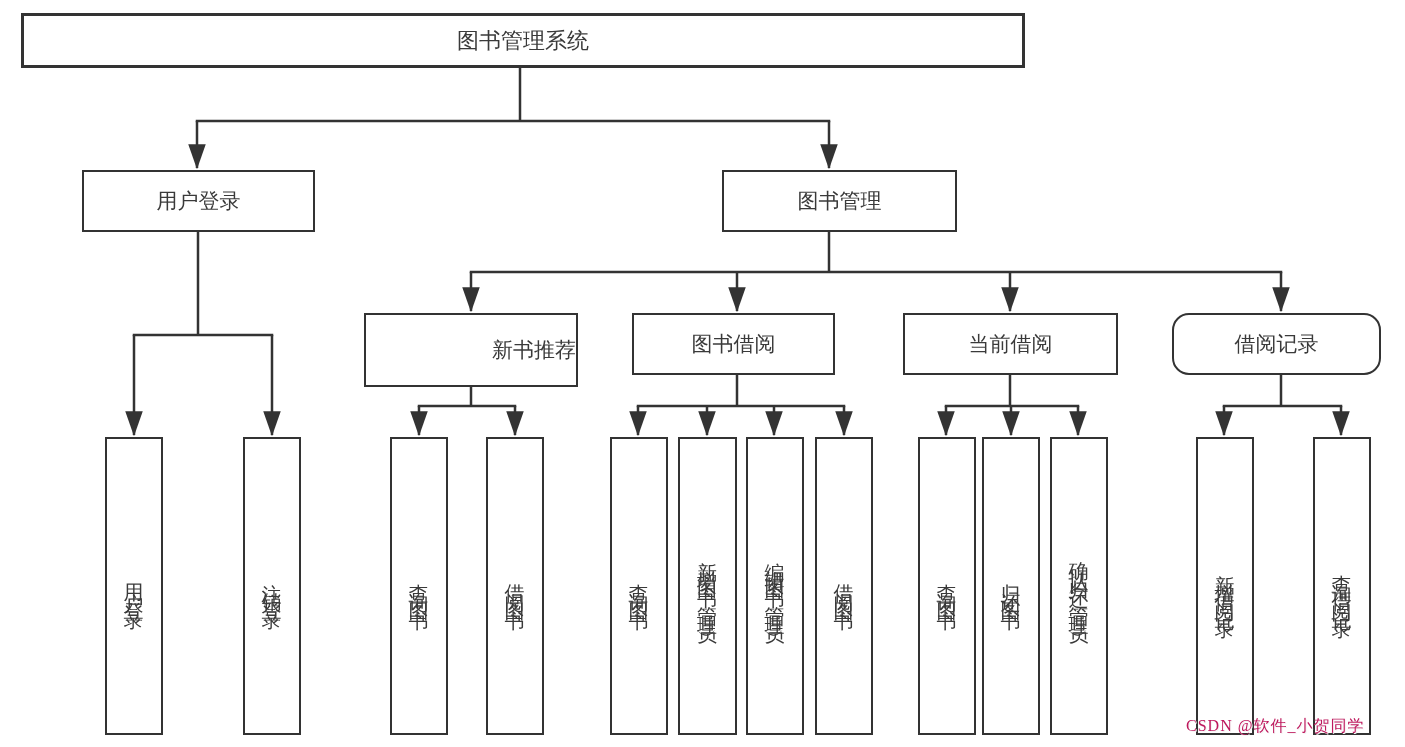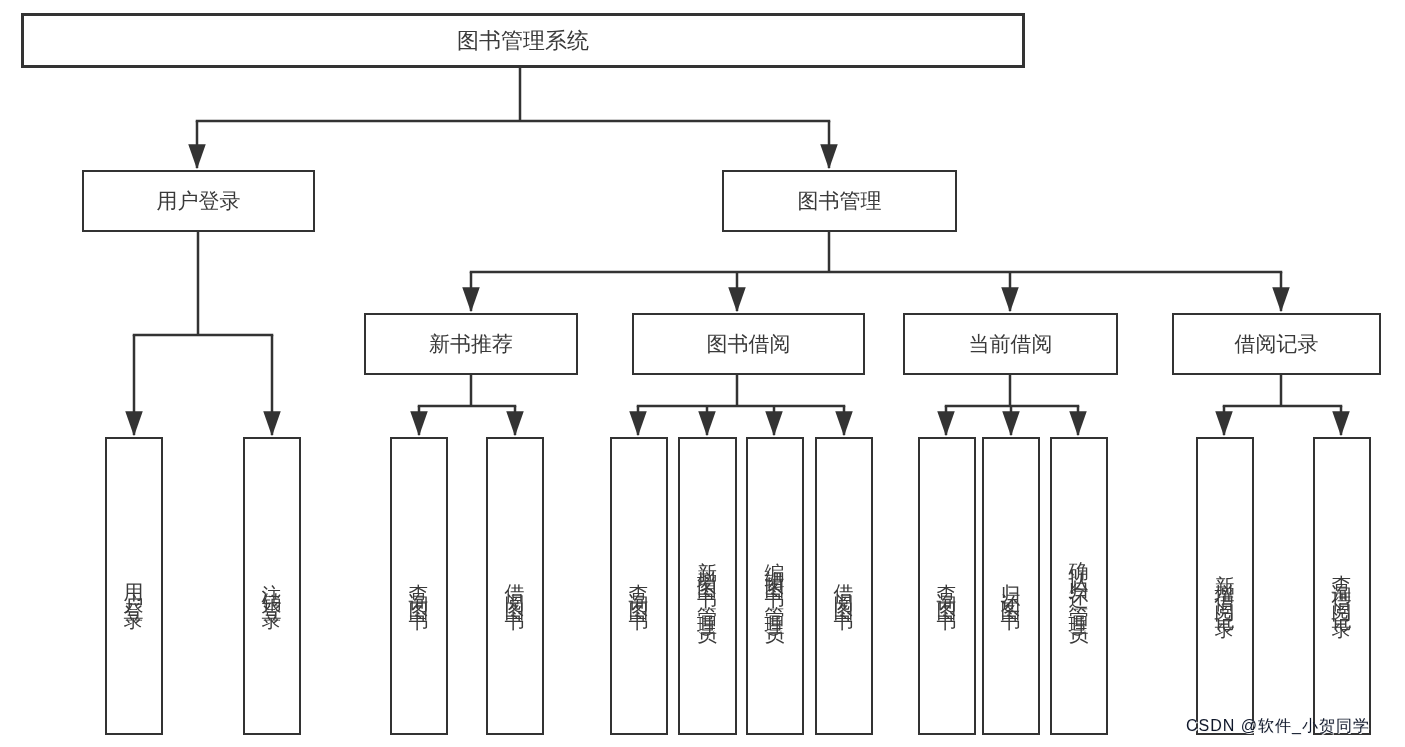--- a/index.html
+++ b/index.html
@@ -1,38 +1,38 @@
 <!DOCTYPE html>
 <html><head>
 <meta charset="utf-8">
 <style>
   html,body{margin:0;padding:0;background:#ffffff;}
   #stage{
     position:relative;width:1405px;height:747px;background:#ffffff;overflow:hidden;
-    font-family:Liberation Sans, sans-serif;
+    font-family:Liberation Serif, serif;
   }
   #connectors{position:absolute;left:0;top:0;z-index:1;}
   .node{
     position:absolute;box-sizing:border-box;background:#ffffff;border:2.5px solid #333333;
     display:flex;align-items:center;justify-content:center;
     color:#3a3a3a;font-size:21px;z-index:2;
   }
   .node.root{border-width:3px;font-size:22px;}
   .vnode{
     position:absolute;box-sizing:border-box;background:#ffffff;border:2.5px solid #333333;
     display:flex;align-items:center;justify-content:center;
     color:#3a3a3a;z-index:2;
   }
   .vtext{
     writing-mode:vertical-rl;text-orientation:mixed;
     font-size:20px;letter-spacing:9px;line-height:1;white-space:nowrap;
   }
   #watermark{
     position:absolute;left:1186px;top:716px;z-index:3;
-    font-size:16px;color:#0f172a;letter-spacing:1px;white-space:nowrap;
+    font-size:16px;color:#be185d;letter-spacing:1px;white-space:nowrap;
     text-shadow:1px 1px 0 #f4f4f4;
   }
 </style>
 </head>
 <body>
 
 <div id="stage">
 
   <svg id="connectors" width="1405" height="747" viewBox="0 0 1405 747">
     <defs>
@@ -88,30 +88,30 @@
     <span>图书管理系统</span>
   </div>
 
   <div class="node" style="left:82px;top:170px;width:233px;height:62px;">
     <span>用户登录</span>
   </div>
   <div class="node" style="left:712px;top:170px;width:235px;height:62px;margin-left:10px;">
     <span>图书管理</span>
   </div>
 
-  <div class="node" style="left:364px;top:313px;width:214px;height:62px;">
+  <div class="node" style="left:364px;top:313px;width:214px;height:74px;justify-content:flex-end;">
     <span>新书推荐</span>
   </div>
-  <div class="node" style="left:632px;top:313px;width:233px;height:62px;">
+  <div class="node" style="left:632px;top:313px;width:203px;height:62px;">
     <span>图书借阅</span>
   </div>
   <div class="node" style="left:903px;top:313px;width:215px;height:62px;text-align:center;">
     <span>当前借阅</span>
   </div>
-  <div class="node" style="left:1172px;top:313px;width:209px;height:62px;">
+  <div class="node" style="left:1172px;top:313px;width:209px;height:62px;border-radius:17px;">
     <span>借阅记录</span>
   </div>
 
   <div class="vnode" style="left:105px;top:437px;width:58px;height:298px;">
     <span class="vtext">用户登录</span>
   </div>
   <div class="vnode" style="left:243px;top:437px;width:58px;height:298px;">
     <span class="vtext">注销登录</span>
   </div>
 

